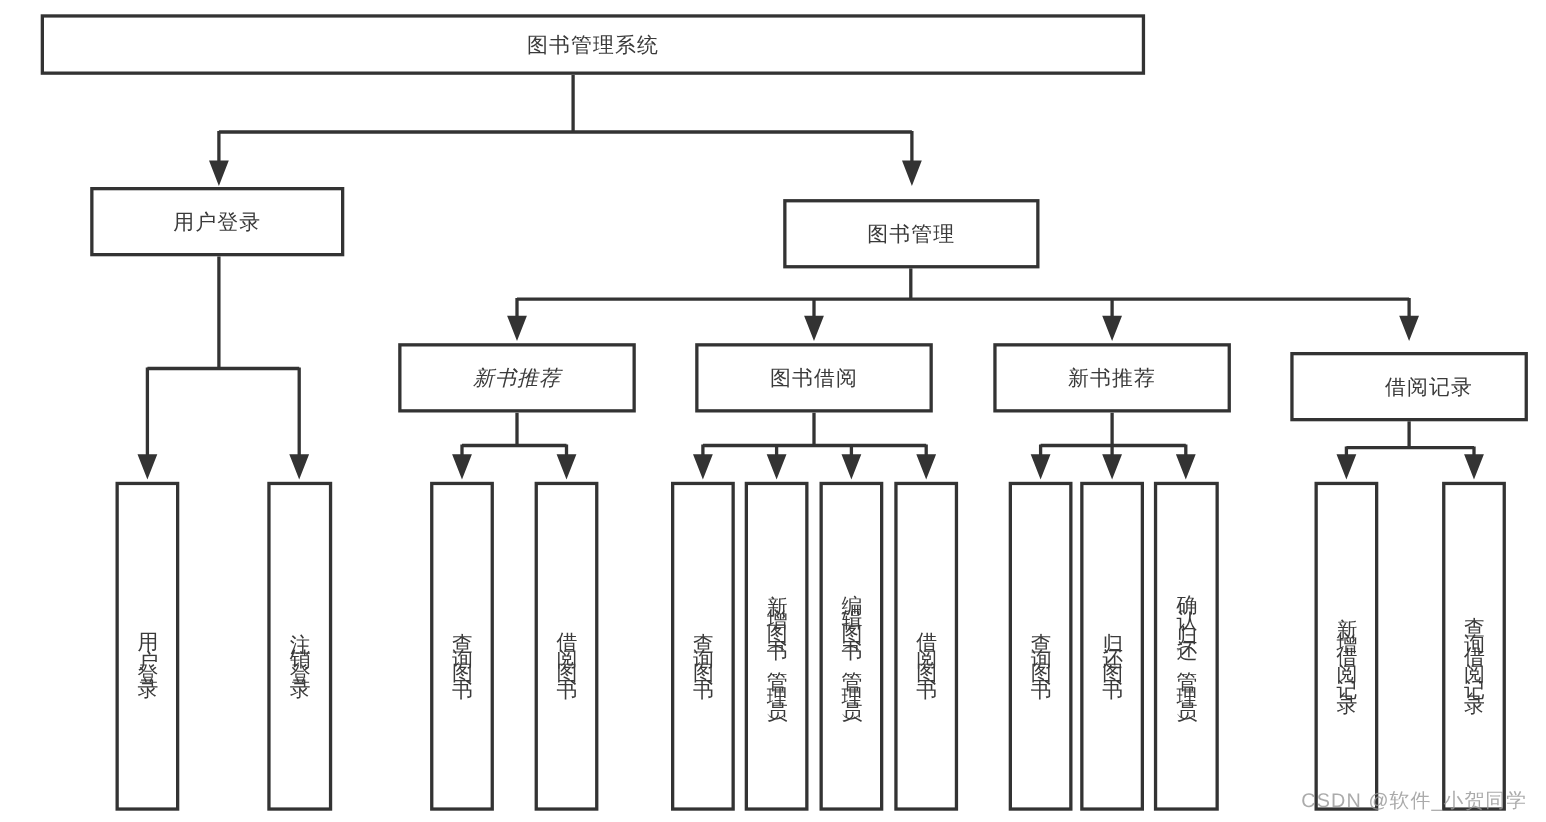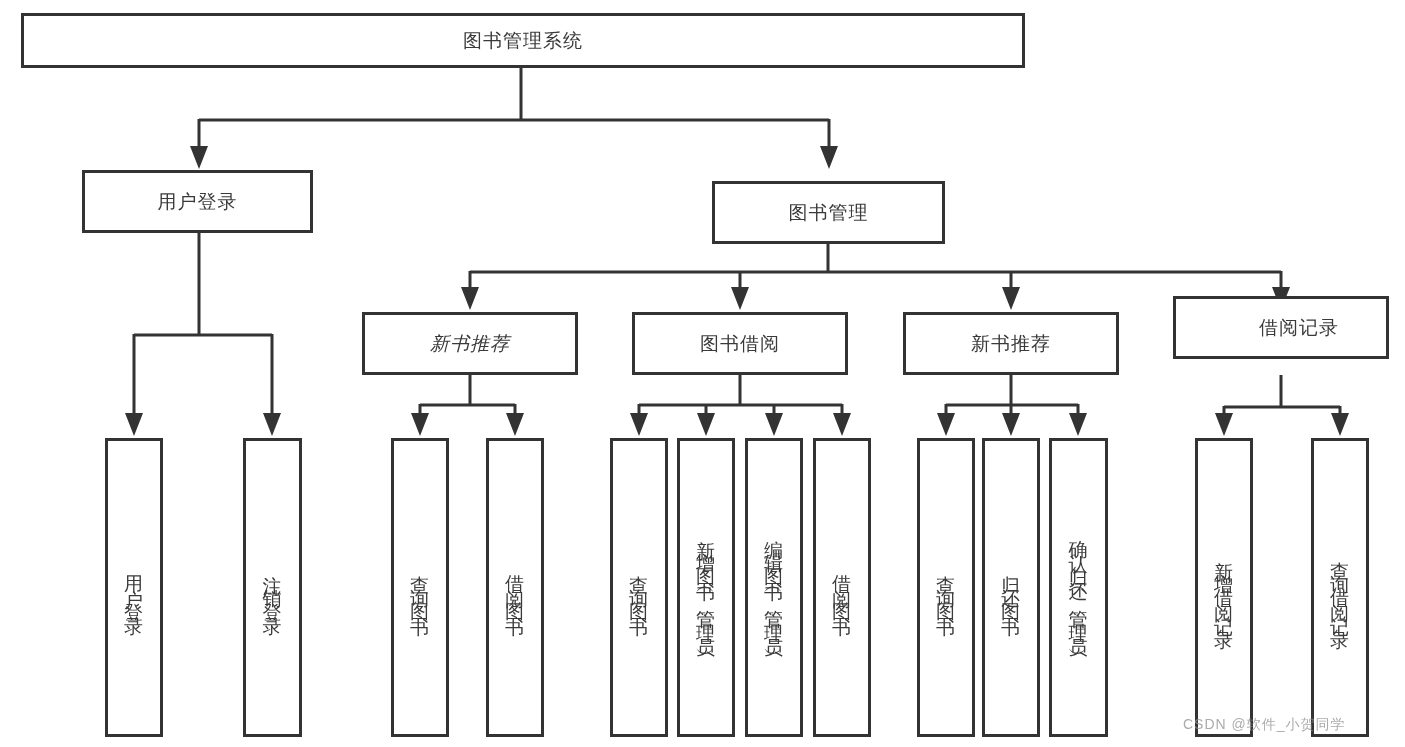--- a/index.html
+++ b/index.html
@@ -12,21 +12,21 @@
   .box {
     position:absolute; box-sizing:border-box; background:#ffffff;
     border:3px solid #333333; display:flex; align-items:center; justify-content:center;
     font-size:19px; letter-spacing:1px; text-align:center; z-index:2;
   }
   .vbox {
     writing-mode:vertical-rl; text-orientation:mixed;
     letter-spacing:14px; line-height:1; padding:4px 0;
   }
   .watermark {
-    position:absolute; z-index:3; font-size:14px; letter-spacing:1px;
+    position:absolute; z-index:3; font-size:18px; letter-spacing:1px;
     color:rgba(150,150,150,0.8); white-space:nowrap;text-align:center;
   }
 </style>
 </head>
 <body>
 
 <div class="canvas">
 
   <svg class="connectors" viewBox="0 0 1405 747" xmlns="http://www.w3.org/2000/svg">
 
@@ -50,29 +50,29 @@
       M1002 287 L1020 287 L1011 310 Z M1272 287 L1290 287 L1281 310 Z
       M125 413 L143 413 L134 436 Z M263 413 L281 413 L272 436 Z
       M411 413 L429 413 L420 436 Z M506 413 L524 413 L515 436 Z
       M630 413 L648 413 L639 436 Z M697 413 L715 413 L706 436 Z
       M765 413 L783 413 L774 436 Z M833 413 L851 413 L842 436 Z
       M937 413 L955 413 L946 436 Z M1002 413 L1020 413 L1011 436 Z
       M1069 413 L1087 413 L1078 436 Z M1215 413 L1233 413 L1224 436 Z
       M1331 413 L1349 413 L1340 436 Z"></path>
   </svg>
 
-  <div class="box" style="left:21px; top:13px; width:1004px; height:55px;">图书管理系统</div>
+  <div class="box" style="left:37px; top:13px; width:1004px; height:55px;">图书管理系统</div>
 
   <div class="box" style="left:82px; top:170px; width:231px; height:63px;">用户登录</div>
   <div class="box" style="left:712px; top:170px; width:233px; height:63px;margin-top:11px;">图书管理</div>
 
   <div class="box" style="left:362px; top:312px; width:216px; height:63px;font-style:italic;">新书推荐</div>
   <div class="box" style="left:632px; top:312px; width:216px; height:63px;">图书借阅</div>
   <div class="box" style="left:903px; top:312px; width:216px; height:63px;">新书推荐</div>
-  <div class="box" style="left:1173px; top:296px; width:216px; height:63px;padding-left:36px;">借阅记录</div>
+  <div class="box" style="left:1173px; top:320px; width:216px; height:63px;padding-left:36px;">借阅记录</div>
 
   <div class="box vbox" style="left:105px; top:438px; width:58px; height:299px;">用户登录</div>
   <div class="box vbox" style="left:243px; top:438px; width:59px; height:299px;">注销登录</div>
 
   <div class="box vbox" style="left:391px; top:438px; width:58px; height:299px;">查询图书</div>
   <div class="box vbox" style="left:486px; top:438px; width:58px; height:299px;">借阅图书</div>
 
   <div class="box vbox" style="left:610px; top:438px; width:58px; height:299px;">查询图书</div>
   <div class="box vbox" style="left:677px; top:438px; width:58px; height:299px;">新增图书（管理员）</div>
   <div class="box vbox" style="left:745px; top:438px; width:58px; height:299px;">编辑图书（管理员）</div>

